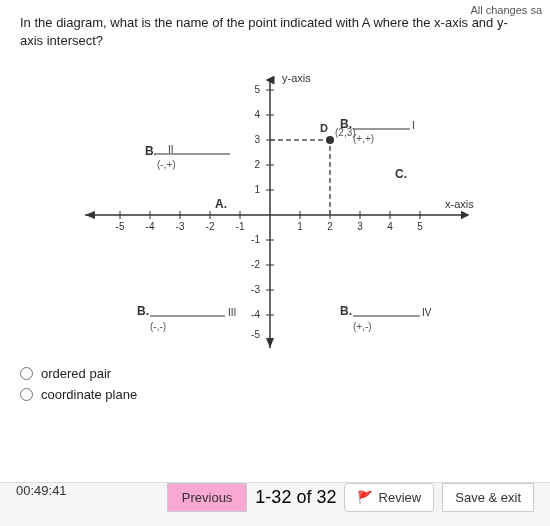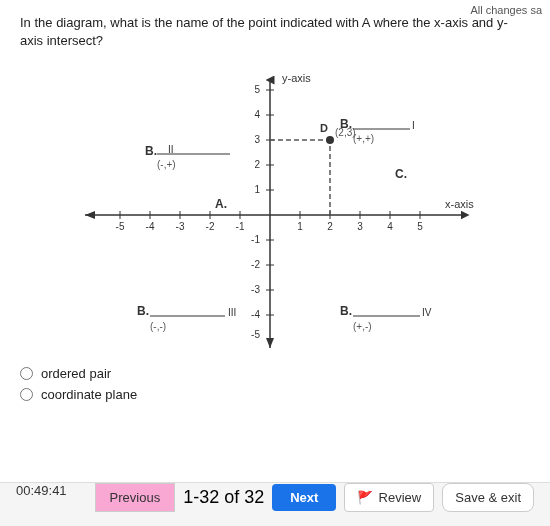--- a/index.html
+++ b/index.html
@@ -118,21 +118,21 @@
       cursor: pointer;
       color: #333;
       display: flex;
       align-items: center;
       gap: 5px;
     }
 
     .btn-save {
       background: #fff;
       border: 1px solid #ccc;
-      border-radius: 8px;
+      border-radius: 0;
       padding: 6px 12px;
       font-size: 13px;
       cursor: pointer;
       color: #333;
     }
 
     .flag-icon {
       font-size: 13px;
       color: #555;
     }
@@ -262,20 +262,19 @@
     <label for="opt1">coordinate plane</label>
   </div>
 </div>
 
 <div class="bottom-bar">
   <span class="timer">00:49:41</span>
 
   <div class="bottom-actions">
     <button class="btn-prev">Previous</button>
     <span class="page-info">1-32 of 32</span>
-    <button class="btn-next">Next</button>
     <button class="btn-review">
       <span class="flag-icon">🚩</span>
       <span>Review</span>
     </button>
     <button class="btn-save">Save &amp; exit</button>
   </div>
 </div>
 
 </body></html>

